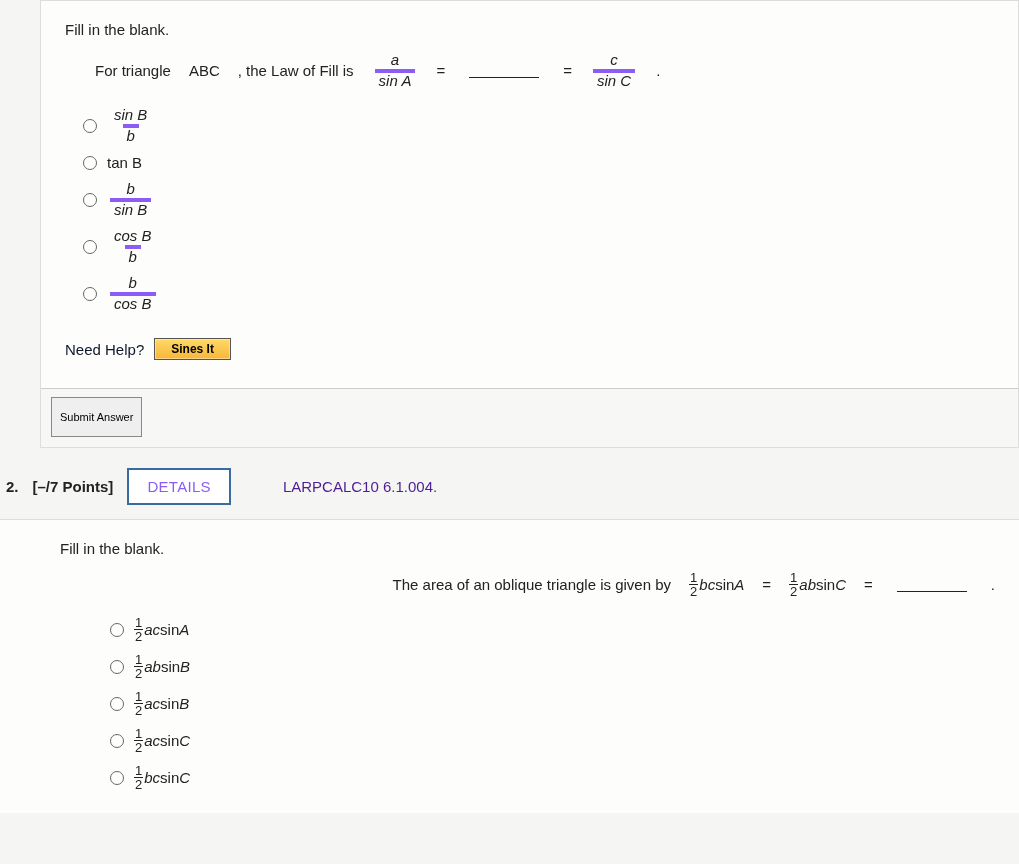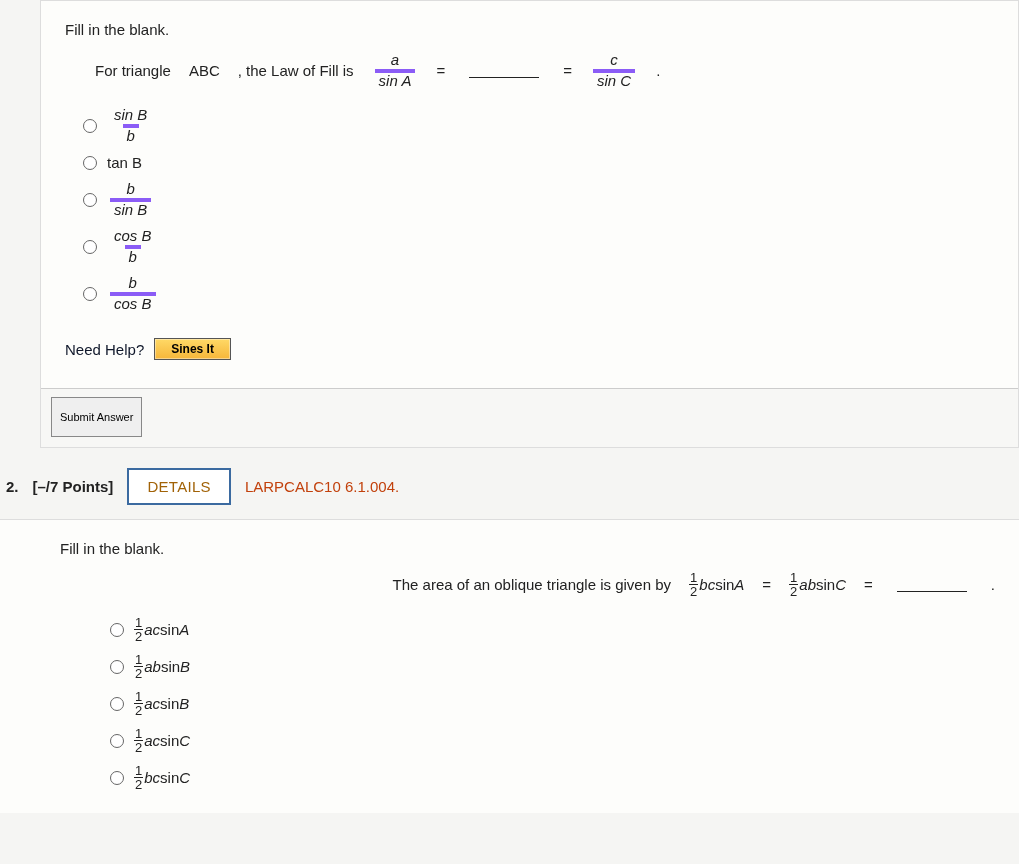--- a/index.html
+++ b/index.html
@@ -100,28 +100,28 @@
   .q-header {
     display: flex;
     align-items: center;
     gap: 14px;
     margin: 10px 0 0 6px;
     flex-wrap: wrap;
   }
   .points { font-weight: bold; font-size: 15px; }
   .outline-btn {
     border: 2px solid #3b6aa0;
-    color: #a16207;
+    color: #8b5cf6;
     background: #fff;
     padding: 8px 18px;
     font-size: 15px;
     cursor: pointer;
     letter-spacing: 0.3px;
   }
-  .source { font-size: 15px; color: #c2410c; }
+  .source { font-size: 15px; color: #4c1d95; margin-left: 38px; }
   .q2-block {
     background: #fdfdfb;
     border-top: 1px solid #ddd;
     margin: 14px 0 0 0;
     padding: 20px 24px 12px 60px;
   }
   .half-frac {
     display: inline-flex;
     flex-direction: column;
     align-items: center;

